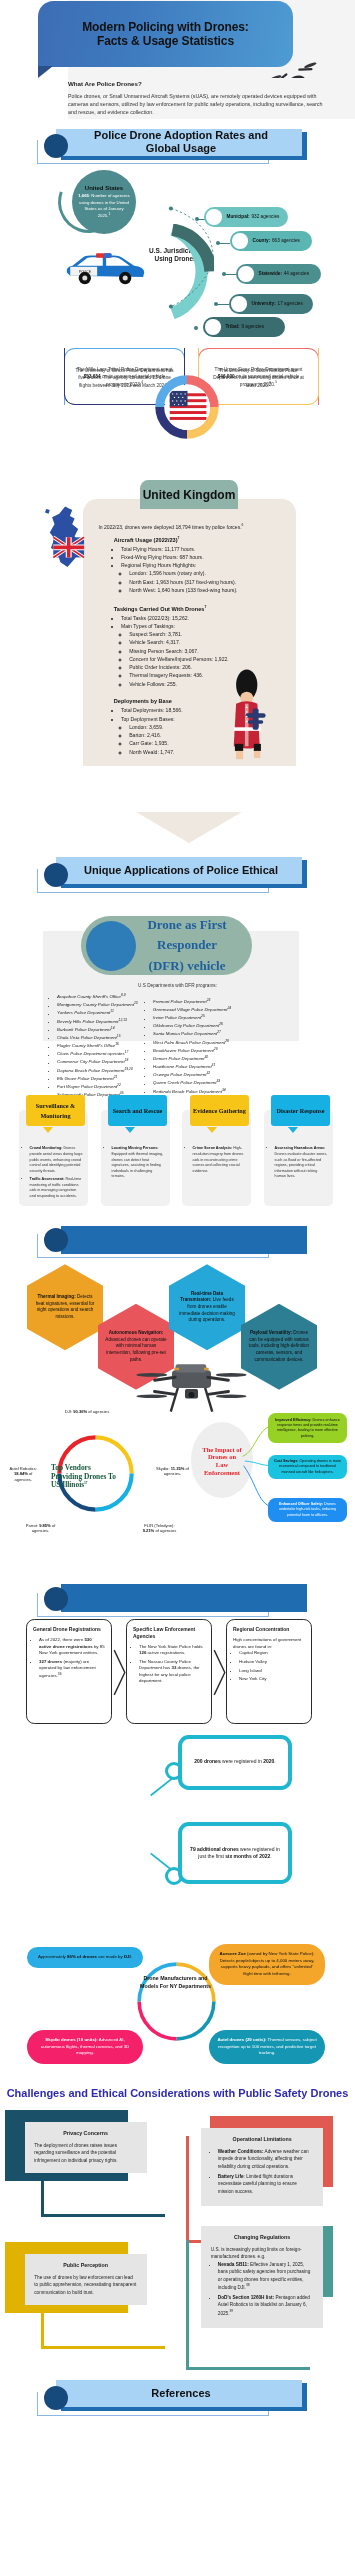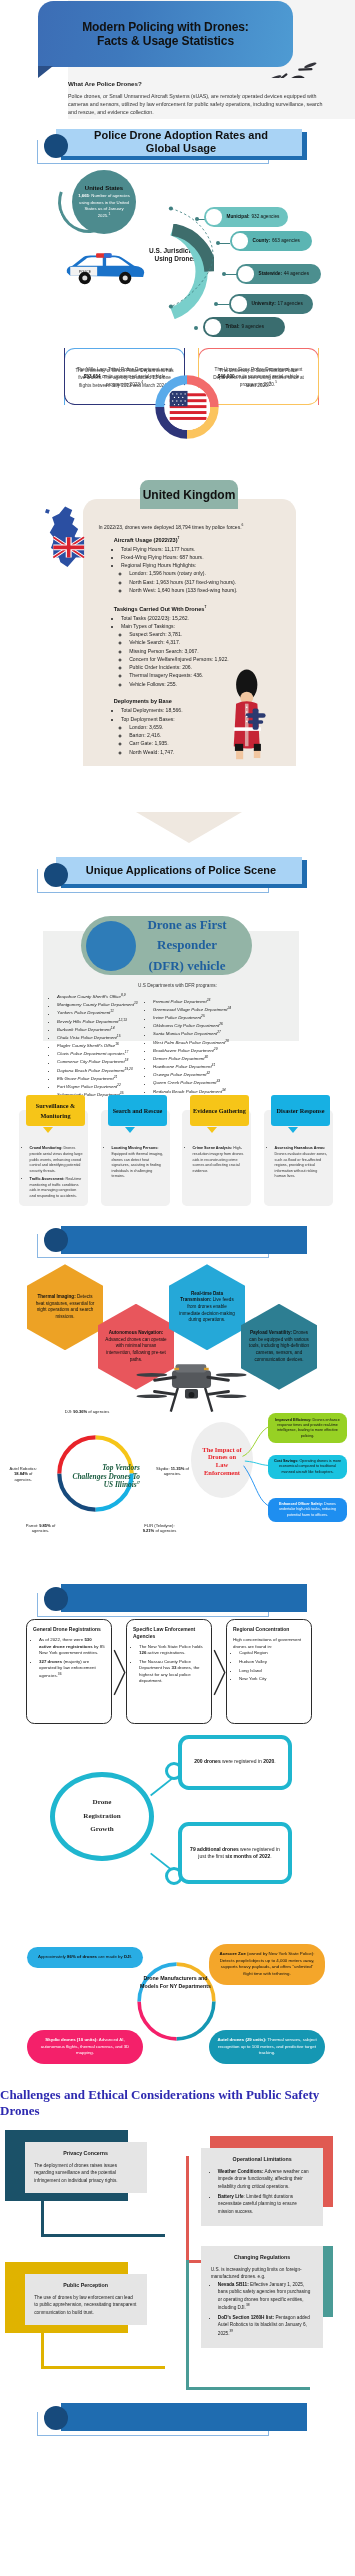--- a/index.html
+++ b/index.html
@@ -200,23 +200,23 @@
   .h1 { left: 27px; top: 3.6px;  background: #eda225; }
   .h2 { left: 98px; top: 43px; background: #e8565c; }
   .h3 { left: 169px; top: 3.6px;  background: #25a8d8; }
   .h4 { left: 241px; top: 43px; background: #2d7e92; }
   .bigdrone { position: absolute; left: 135px; top: 89px; width: 113px; height: 77px; }
 
   
   .vendors { position: relative; height: 130px; }
   .vcircle { position: absolute; left: 51px; top: 20px; width: 89px; height: 89px; }
   .vtitle {
-    position: absolute; left: 51px; top: 55px; width: 89px; text-align: right;
+    position: absolute; left: 51px; top: 55px; width: 89px; text-align: left;
     font-family: "Liberation Serif", serif; font-size: 7.4px; font-weight: bold;
-    color: #16593c; line-height: 1.2; font-style: italic;
+    color: #16593c; line-height: 1.2;
   }
   .vlabel { position: absolute; font-size: 4.1px; line-height: 1.4; color: #222; text-align: center; }
   .vlabel b { color: #111; }
   .iovl { position: absolute; left: 191px; top: 13px; width: 62px; height: 76px; border-radius: 50%; background: #eeeeee; }
   .ititle {
     position: absolute; left: 191px; top: 37px; width: 62px; text-align: center;
     font-family: "Liberation Serif", serif; font-size: 6.5px; font-weight: bold; color: #e8232a; line-height: 1.18;
   }
   .ipill {
     position: absolute; width: 79px; border-radius: 7.7px; padding: 4.1px 5.3px;
@@ -270,22 +270,22 @@
   }
   .mpill { position: absolute; border-radius: 18px; padding: 7.1px 8.3px; text-align: center; font-size: 4.4px; line-height: 1.5; }
   .mpill b { font-weight: bold; }
   .m1 { left: 27px;  top: 43px;  width: 116px; background: #29ade4; color: #111; }
   .m2 { left: 209px; top: 40px;  width: 116px; background: #f4a62a; color: #111; }
   .m3 { left: 27px;  top: 126px; width: 116px; background: #f4206a; color: #fff; }
   .m4 { left: 209px; top: 126px; width: 116px; background: #1597b3; color: #fff; }
 
   
   .chal-title {
-    text-align: left; font-family: Liberation Serif, serif;
-    font-size: 13px; font-weight: bold; color: #2e2ab0; margin: 4.7px 0 10.7px 0;
+    text-align: center; font-family: Liberation Sans, sans-serif;
+    font-size: 11px; font-weight: bold; color: #2e2ab0; margin: 4.7px 0 10.7px 0;
   }
   .chal { position: relative; height: 261px; }
   .cwrap { position: absolute; width: 160px; }
   .cback { position: absolute; width: 123px; height: 71px; }
   .cbrkt { position: absolute; width: 124px; height: 71px; border-style: solid; border-width: 0 0 3px 3px; }
   .cpanel { position: absolute; left: 20px; top: 12px; width: 122px; background: #e5e5e5; padding: 8.3px 9.5px; }
   .cpanel h4 { font-size: 5.3px; font-weight: bold; text-align: center; margin-bottom: 6px; }
   .cpanel p, .cpanel li { font-size: 4.7px; line-height: 1.6; color: #222; }
   .cpanel ul { margin-left: 7.1px; }
   .cpanel li { margin-bottom: 2.4px; }
@@ -572,21 +572,21 @@
         <circle cx="30" cy="82" r="1.4"></circle>
           <circle cx="30" cy="90" r="1.4"></circle>
       </g>
     </svg>
   </div>
 
   <div class="sec-head">
     <div class="brkt"></div>
     <div class="shadow"></div>
     <div class="bar">
-      <span>Unique Applications of Police Scene</span>
+      <span>Unique Applications of Police Ethical</span>
     </div>
     <div class="dot"></div>
   </div>
 
   <div class="dfr">
     <div class="dfr-panel"></div>
     <div class="dfr-pillbg">
       <span>
         <span>Drone as First Responder</span><br>
         <span>(DFR) vehicle</span>
@@ -698,21 +698,21 @@
 
   <div class="vendors">
     <svg class="vcircle" viewBox="0 0 150 150">
       <path d="M75 14 A61 61 0 0 1 136 75" fill="none" stroke="#f6c518" stroke-width="7"></path>
       <path d="M136 75 A61 61 0 0 1 75 136" fill="none" stroke="#17b0e3" stroke-width="7"></path>
       <path d="M75 136 A61 61 0 0 1 14 75" fill="none" stroke="#174a7c" stroke-width="7"></path>
       <path d="M14 75 A61 61 0 0 1 75 14" fill="none" stroke="#e8232a" stroke-width="7"></path>
     </svg>
     <div class="vtitle">
       <span>Top Vendors</span><br>
-      <span>Challenges Drones To</span><br>
+      <span>Providing Drones To</span><br>
       <span>US Illinois</span><sup>37</sup>
     </div>
     <div class="vlabel" style="left:64px;top:0;width:46px;">
       <span>DJI:</span> <b>90.36%</b><span> of agencies</span>
     </div>
     <div class="vlabel" style="left:4.7px;top:57px;width:37px;">
       <span>Autel Robotics:</span> <b>18.84%</b><span> of agencies.</span>
     </div>
     <div class="vlabel" style="left:153px;top:57px;width:39px;">
       <span>Skydio:</span> <b>11.35%</b><span> of agencies.</span>
@@ -780,27 +780,20 @@
       <ul>
         <li>Capital Region</li>
         <li>Hudson Valley</li>
         <li>Long Island</li>
         <li>New York City</li>
       </ul>
     </div>
   </div>
 
   <div class="growth">
-    <div class="g-oval">
-      <span>
-        <span>Drone</span><br>
-        <span>Registration</span><br>
-        <span>Growth</span>
-      </span>
-    </div>
     <svg viewBox="0 0 60 200" style="position:absolute;left:148px;top:34px;width:36px;height:118px;">
       <path d="M4 50 L52 12" stroke="#1fb6cf" stroke-width="3" fill="none"></path>
       <path d="M4 148 L52 186" stroke="#1fb6cf" stroke-width="3" fill="none"></path>
     </svg>
     <div class="gknob" style="left:165px;top:30px;"></div>
     <div class="gknob" style="left:165px;top:135px;"></div>
     <div class="gbox gb1">
       <div><b>200 drones</b><span> were registered in </span><b>2020</b><span>.</span></div>
     </div>
     <div class="gbox gb2">
@@ -874,17 +867,20 @@
           <li><b>DoD's Section 1260H list:</b><span> Pentagon added Autel Robotics to its blacklist on January 6, 2025.</span><sup>39</sup></li>
         </ul>
       </div>
     </div>
   </div>
 
 
   <div class="sec-head">
     <div class="brkt"></div>
     <div class="shadow"></div>
+    <div class="bar">
+      <span>References</span>
+    </div>
     <div class="dot"></div>
   </div>
 
 </div>
 
 
 </body></html>

